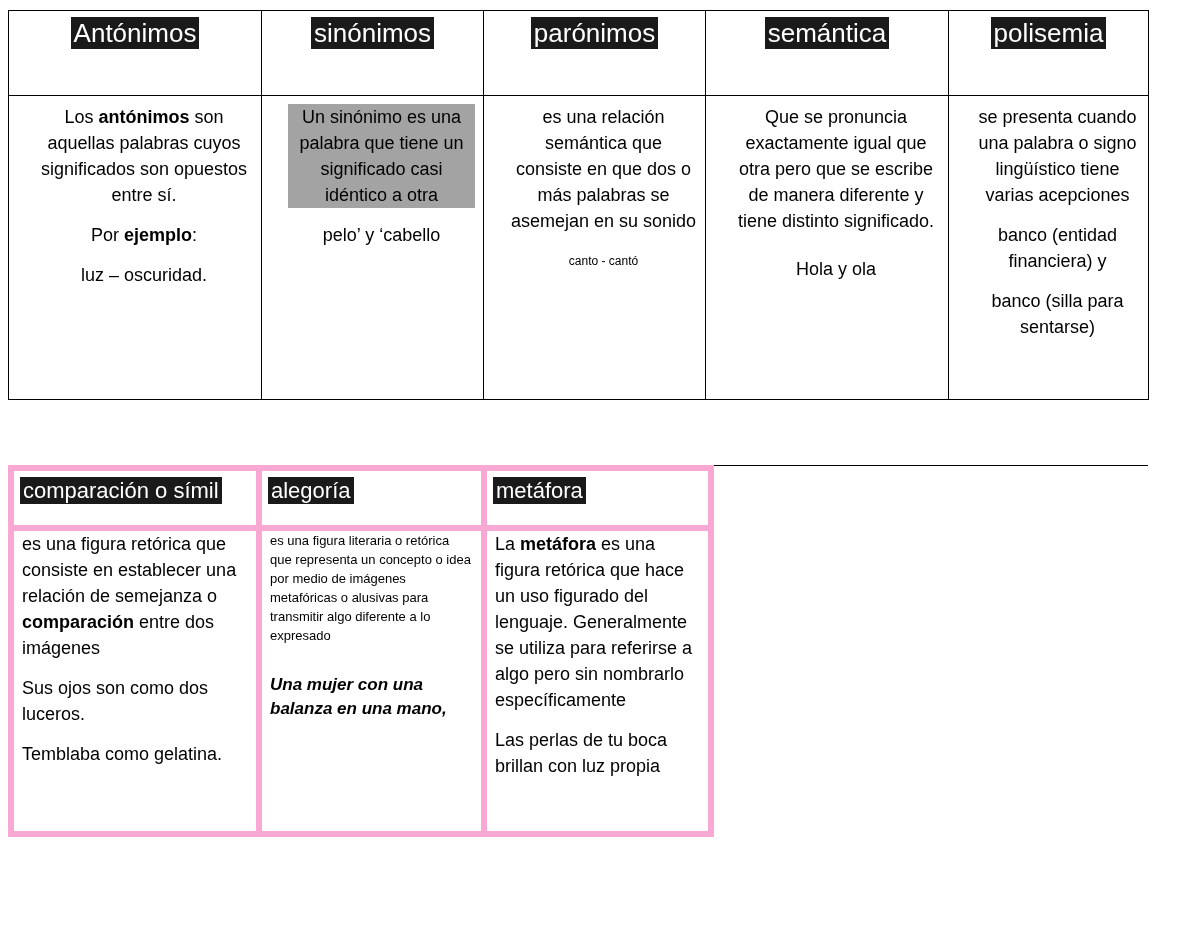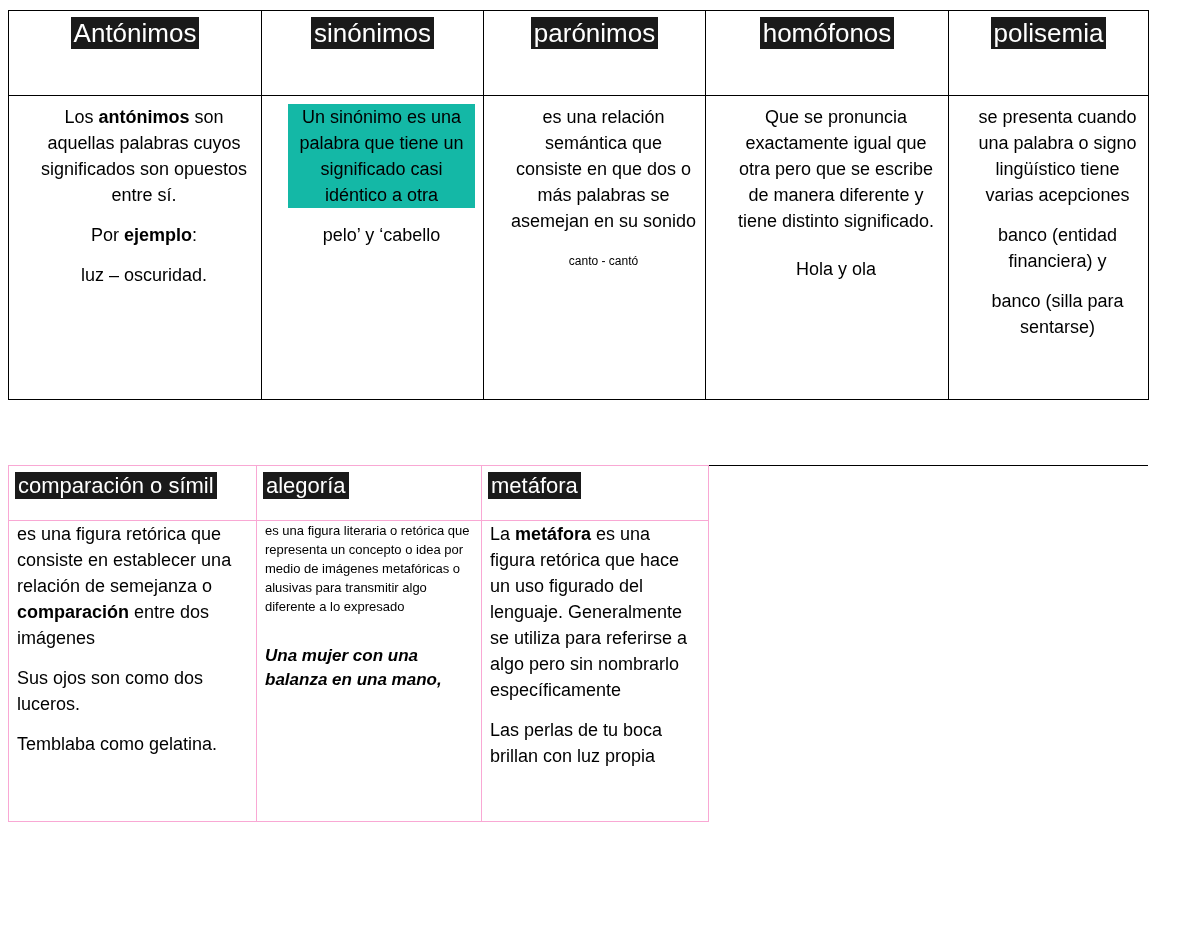--- a/index.html
+++ b/index.html
@@ -65,36 +65,36 @@
   }
   .p-tight {
     font-size: 13px;
     line-height: 19px;
   }
   .p-lg {
     font-size: 12px;
     line-height: 27px;
   }
   .shade {
-    background: #14b8a6;
+    background: #a3a3a3;
   }
   b { font-weight: bold; }
   i { font-style: italic; }
 
   
   .table2 {
     position: absolute;
     left: 8px;
     top: 465px;
     width: 700px;
     border-collapse: collapse;
     table-layout: fixed;
   }
   .table2 td {
-    border: 1px solid #f9a8d4;
+    border: 6px solid #f9a8d4;
     vertical-align: top;
     padding: 0;
   }
   .table2 .hdr-cell {
     height: 48px;
     padding: 6px 6px 0 6px;
   }
   .table2 .body-cell {
     height: 300px;
     padding: 0 8px 0 8px;
@@ -134,21 +134,21 @@
     <td class="hdr-cell">
       <span class="hdr-hl">Antónimos</span>
     </td>
     <td class="hdr-cell">
       <span class="hdr-hl">sinónimos</span>
     </td>
     <td class="hdr-cell">
       <span class="hdr-hl">parónimos</span>
     </td>
     <td class="hdr-cell">
-      <span class="hdr-hl">homófonos</span>
+      <span class="hdr-hl">semántica</span>
     </td>
     <td class="hdr-cell">
       <span class="hdr-hl">polisemia</span>
     </td>
   </tr>
   <tr>
 
     <td class="body-cell">
       <p class="p-mid"><span>Los </span><b>antónimos</b><span> son aquellas palabras cuyos significados son opuestos entre sí.</span></p>
       <p class="p-mid"><span>Por </span><b>ejemplo</b><span>:</span></p>

